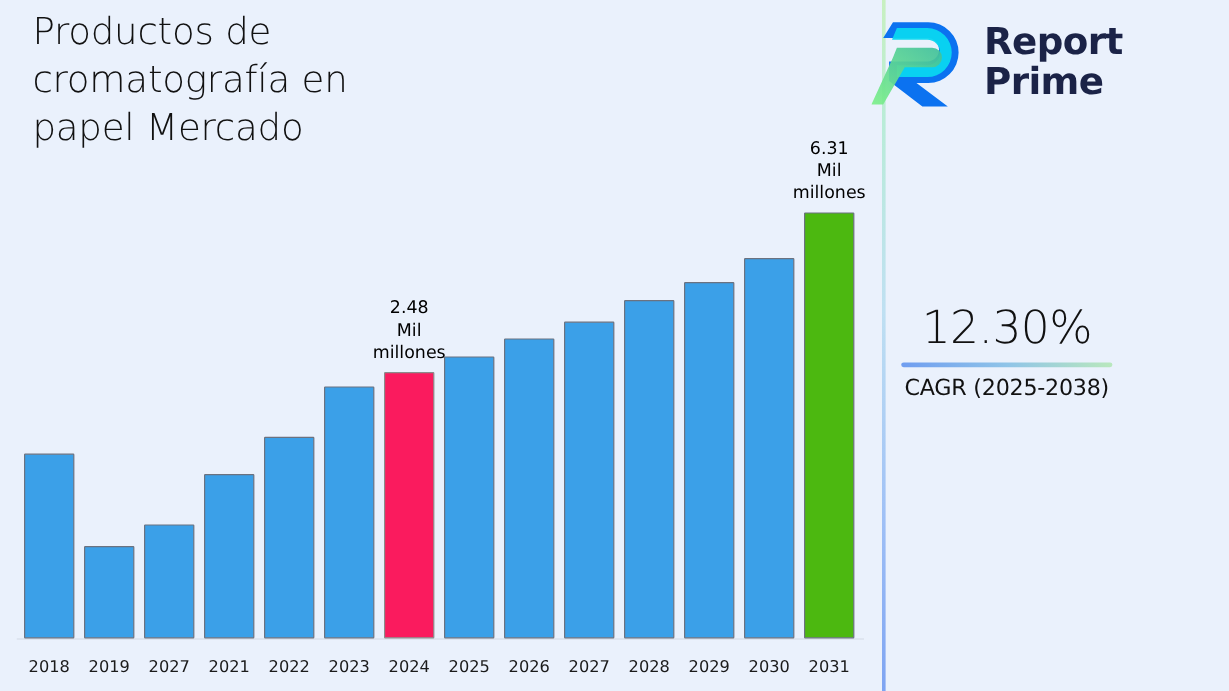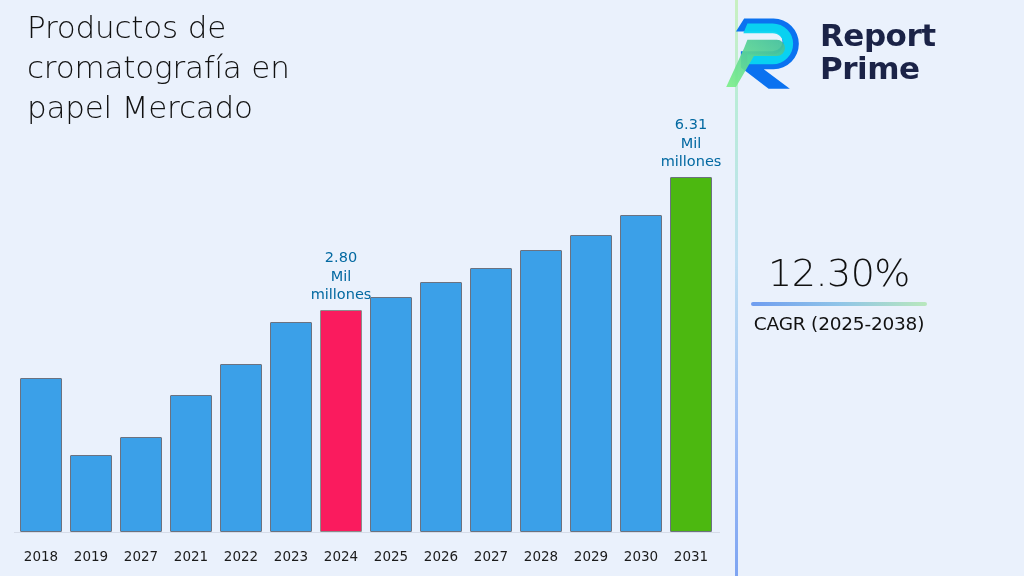--- a/index.html
+++ b/index.html
@@ -63,21 +63,21 @@
   .bar.blue  { background: #3ba0e8; }
   .bar.pink  { background: #fa1b5e; border-color: #8b8b8b; }
   .bar.green { background: #4cb810; border-color: #6b7280; }
 
   .bar-label {
     position: absolute;
     left: 50%;
     transform: translateX(-50%);
     text-align: center;
     font-size: 14.5px;
-    color: #0369a1;
+    color: #000000;
     line-height: 1.28;
     white-space: nowrap;
   }
 
   .tick-label {
     position: absolute;
     left: 50%;
     bottom: -32px;
     transform: translateX(-50%);
     font-size: 13.5px;
@@ -179,21 +179,21 @@
           <div class="bar-slot" style="left: 220px; height: 168px;">
             <div class="bar blue" style="height: 168px;"></div>
             <div class="tick-label">2022</div>
           </div>
           <div class="bar-slot" style="left: 270px; height: 210px;">
             <div class="bar blue" style="height: 210px;"></div>
             <div class="tick-label">2023</div>
           </div>
           <div class="bar-slot" style="left: 320px; height: 222px;">
             <div class="bar pink" style="height: 222px;"></div>
-            <div class="bar-label" style="bottom: 228px; white-space: pre-line;">2.80
+            <div class="bar-label" style="bottom: 228px; white-space: pre-line;">2.48
 Mil millones</div>
             <div class="tick-label">2024</div>
           </div>
           <div class="bar-slot" style="left: 370px; height: 182px;">
             <div class="bar blue" style="height: 235px;"></div>
             <div class="tick-label">2025</div>
           </div>
           <div class="bar-slot" style="left: 420px; height: 250px;">
             <div class="bar blue" style="height: 250px;"></div>
             <div class="tick-label">2026</div>

